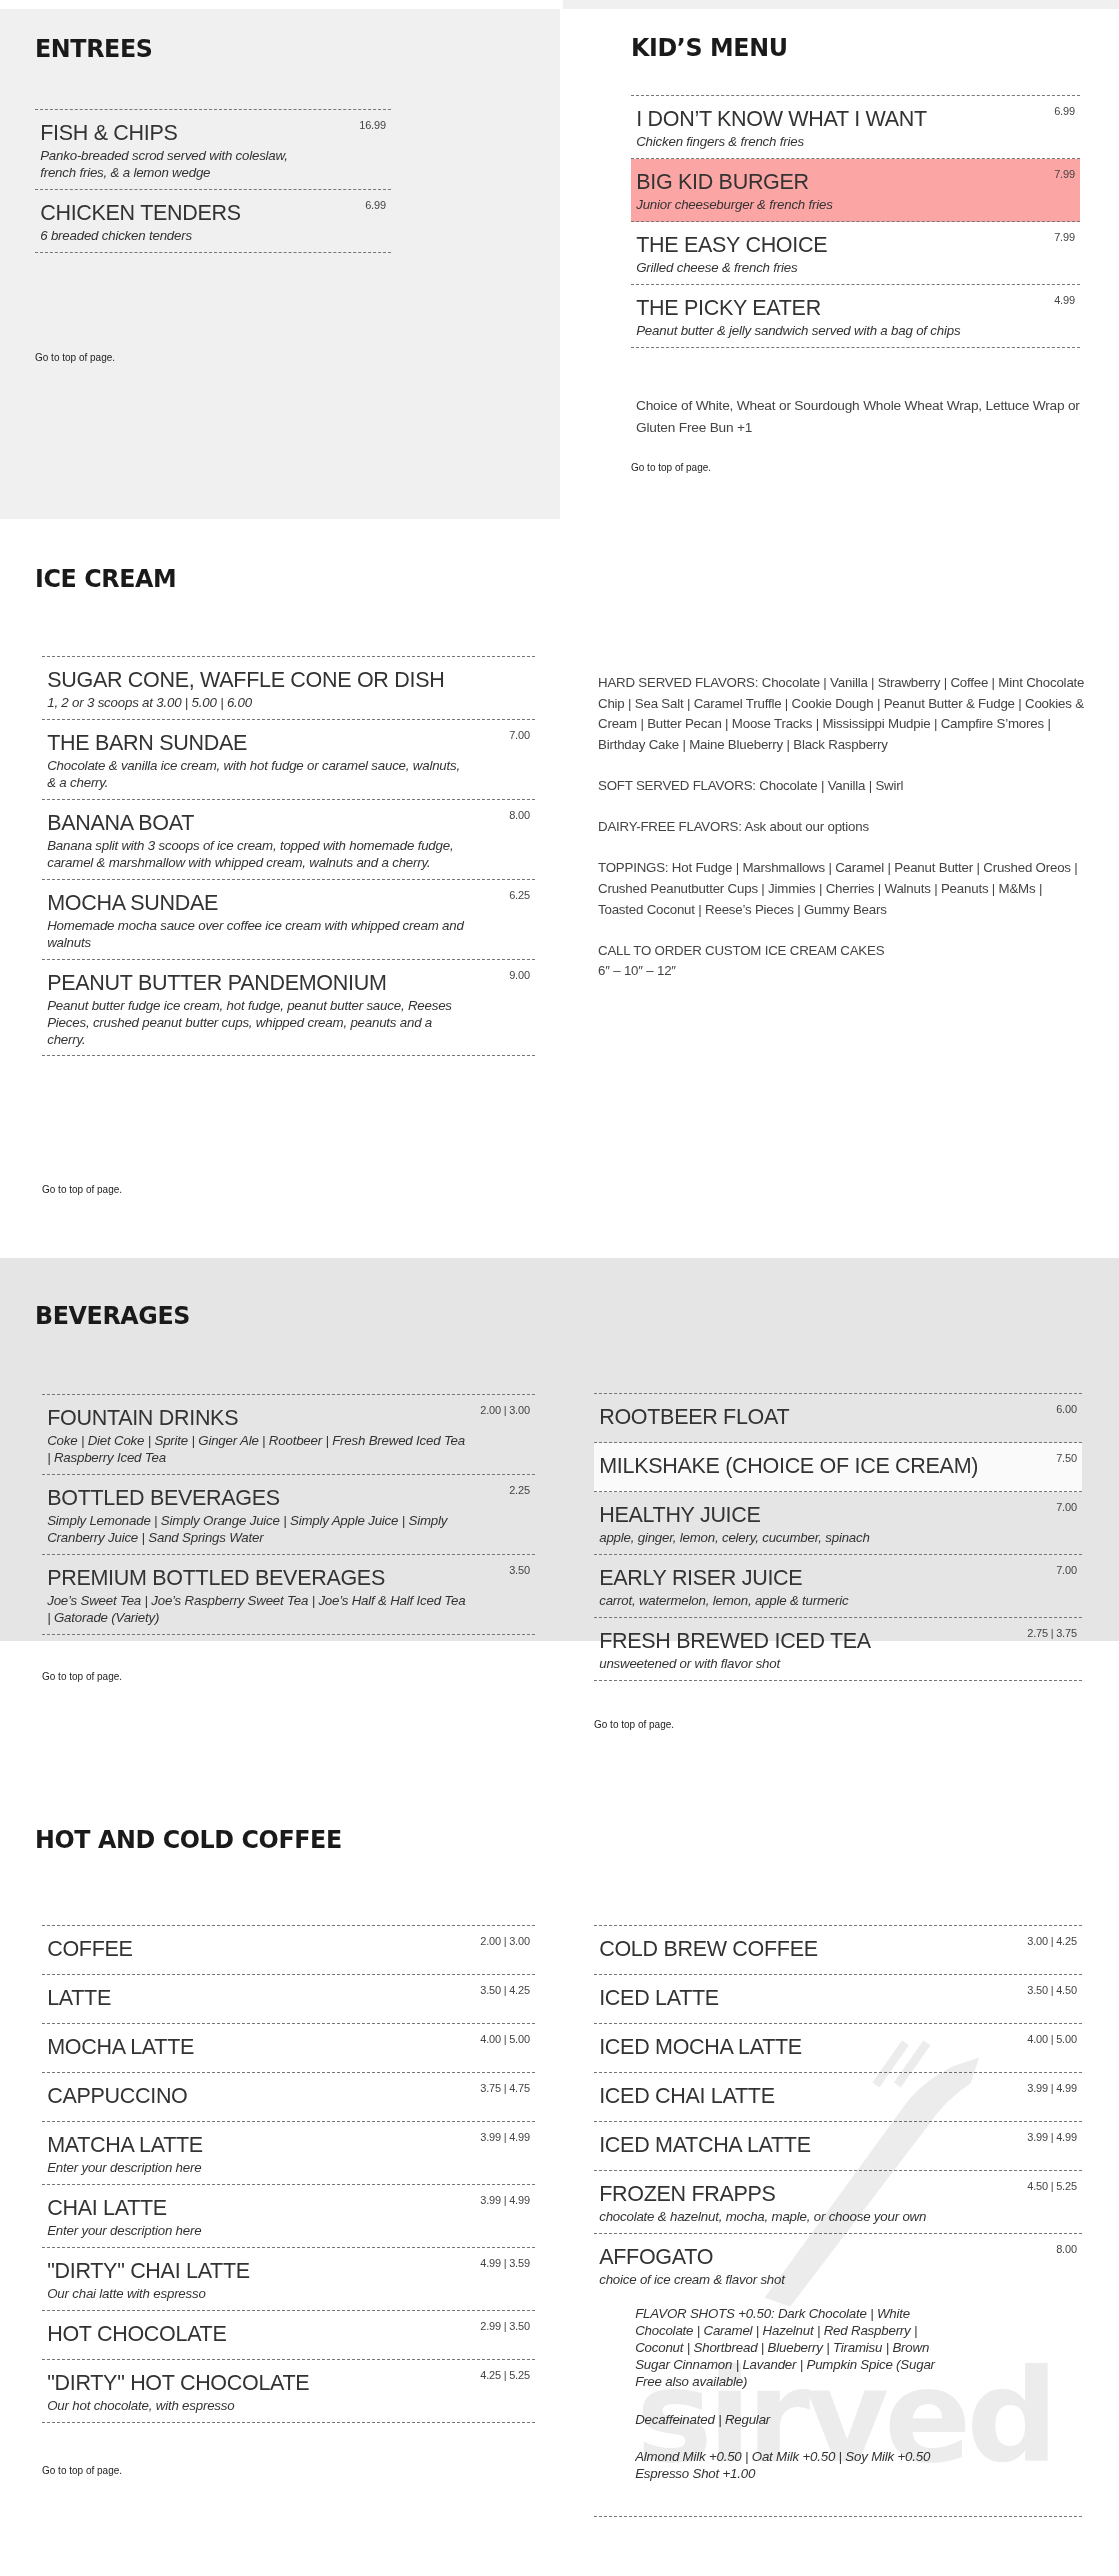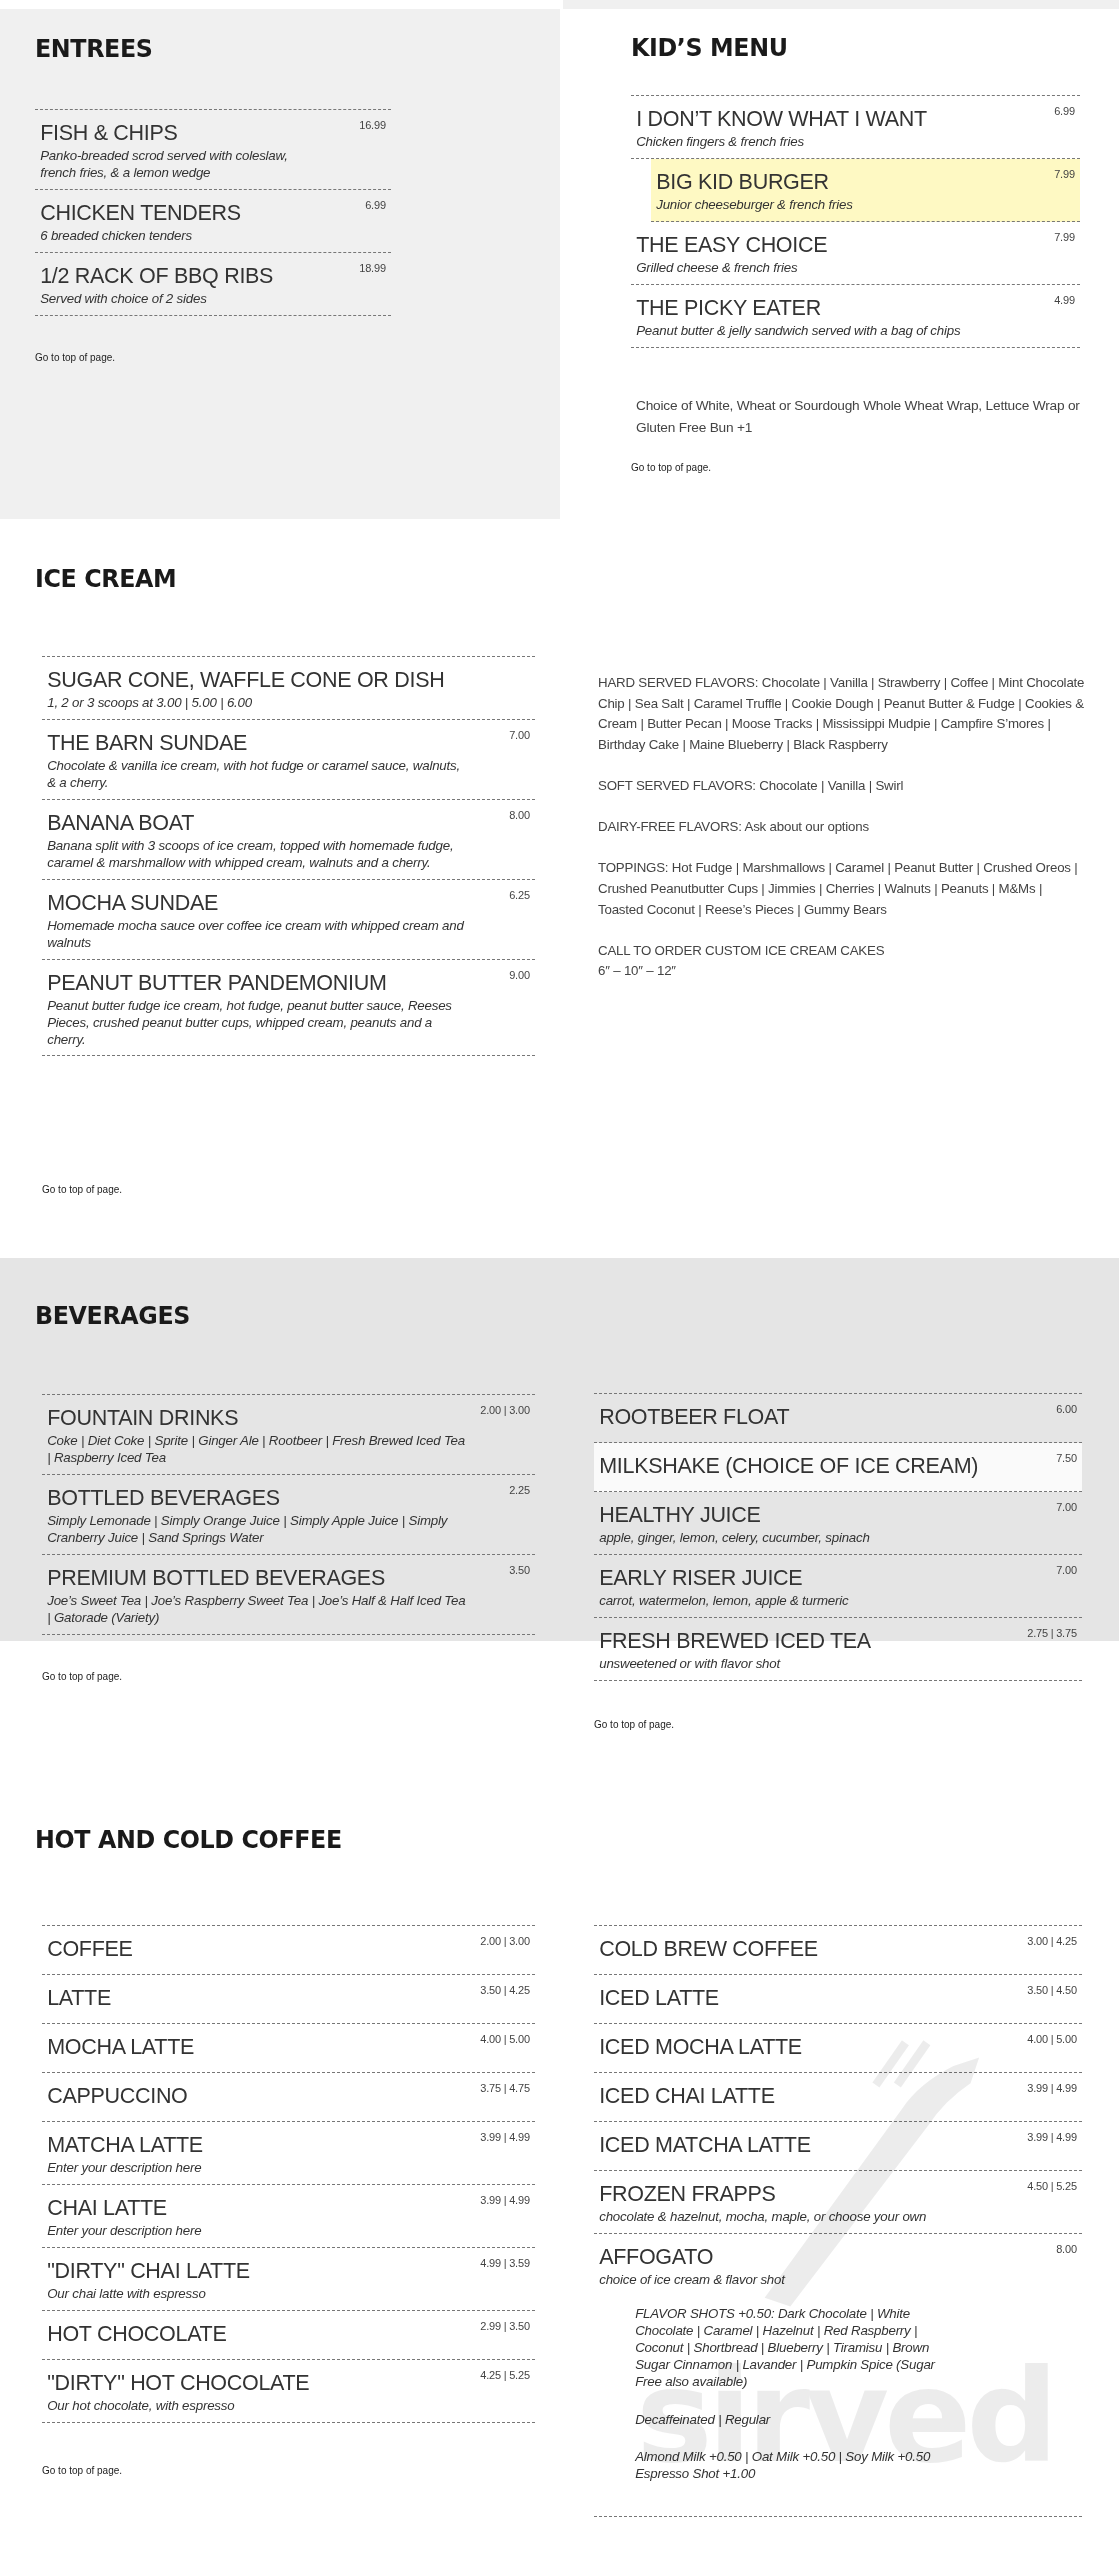--- a/index.html
+++ b/index.html
@@ -16,21 +16,21 @@
     letter-spacing: -0.4px;
     color: #1a1a1a;
     position: absolute;
     white-space: nowrap;
     transform: scaleX(0.95);
     transform-origin: left top;
   }
 
   .menu-list { position: absolute; border-top: 0.9px dashed #777; }
   .menu-item { position: relative; border-bottom: 0.9px dashed #777; padding: 10.3px 69px 7.7px 5.2px; }
-  .menu-item.hl { background: #fef9c3; margin-left: 20px; }
+  .menu-item.hl { background: #fca5a5; }
   .menu-item.hl-white { background: #fafafa; }
   .item-name { font-size: 21.5px; line-height: 26px; color: #333; letter-spacing: -0.3px; white-space: nowrap; }
   .item-desc { font-size: 13.3px; line-height: 17px; font-style: italic; color: #333; margin-top: 0.9px; letter-spacing: -0.2px; }
   .item-price { position: absolute; right: 5.2px; top: 9.4px; font-size: 11px; color: #444; letter-spacing: -0.2px; }
 
   .goto { position: absolute; font-size: 10px; color: #222; cursor: pointer; }
   .note { position: absolute; font-size: 13.3px; line-height: 20.6px; color: #444; letter-spacing: -0.2px; }
   .note p { margin-bottom: 20.6px; }
   .note p.tight { margin-bottom: 0; }
 
@@ -55,25 +55,20 @@
   <div class="menu-list" id="entrees-list" style="left:35px; top:109px; width:356px;">
       <div class="menu-item">
         <div class="item-name">FISH &amp; CHIPS</div>
         <div class="item-desc">Panko-breaded scrod served with coleslaw, french fries, &amp; a lemon wedge</div>
         <div class="item-price">16.99</div>
       </div>
       <div class="menu-item">
         <div class="item-name">CHICKEN TENDERS</div>
         <div class="item-desc">6 breaded chicken tenders</div>
         <div class="item-price">6.99</div>
-      </div>
-      <div class="menu-item">
-        <div class="item-name">1/2 RACK OF BBQ RIBS</div>
-        <div class="item-desc">Served with choice of 2 sides</div>
-        <div class="item-price">18.99</div>
       </div>
     </div>
   <div class="goto" style="left:35px; top:352px;">Go to top of page.</div>
 
   <div class="heading" style="left:631px; top:33px;">KID’S MENU</div>
   <div class="menu-list" id="kids-list" style="left:631px; top:95px; width:449px;">
       <div class="menu-item">
         <div class="item-name">I DON’T KNOW WHAT I WANT</div>
         <div class="item-desc">Chicken fingers &amp; french fries</div>
         <div class="item-price">6.99</div>

